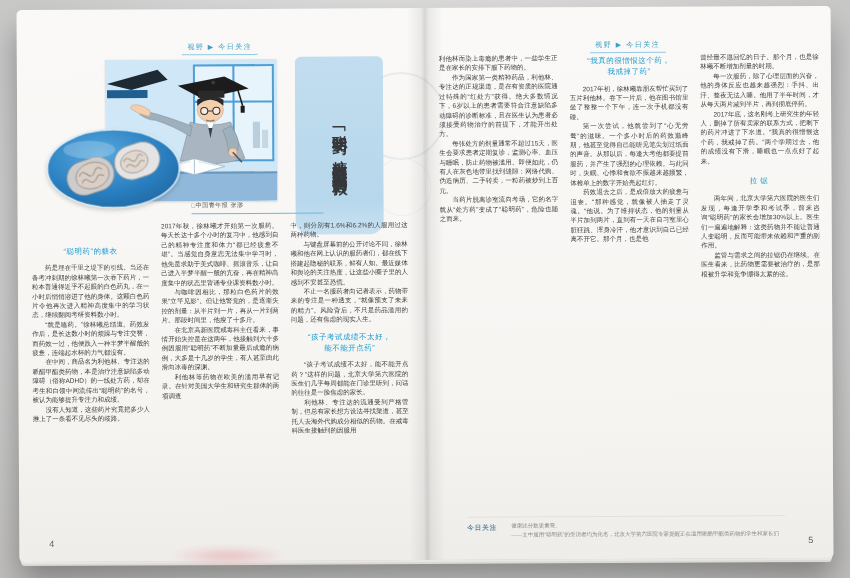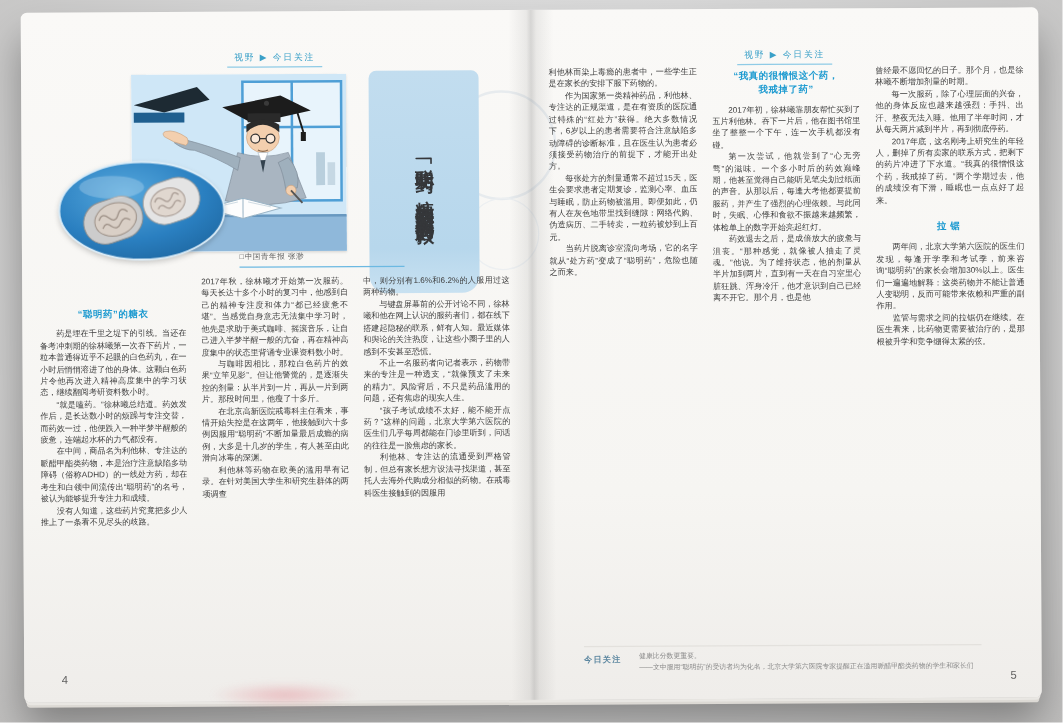--- a/index.html
+++ b/index.html
@@ -62,21 +62,21 @@
   .cols{position:absolute;display:flex;gap:12px;}
   .cols-l{left:14px;right:16px;top:212px;bottom:34px;}
   .cols-r{left:14px;right:12px;top:46px;bottom:56px;}
   .col{flex:1 1 0;overflow:hidden;}
   .col p{
     margin:0;font-size:6.5px;line-height:1.45;color:#3e3e3e;
     text-align:justify;text-indent:2em;
   }
   .col p.cont{text-indent:0;}
   .chead{
-    font-size:7.5px;font-weight:700;color:#1c9ad0;text-align:center;
+    font-size:7.5px;font-weight:400;color:#1c9ad0;text-align:center;
     margin:7px 0 6px 0;line-height:1.5;white-space:pre-line;letter-spacing:.5px;
   }
   .chead.first{margin-top:24px;}
   .chead.small{letter-spacing:3px;margin:10px 0 7px 0;}
 
   .pnum{position:absolute;bottom:13px;font-size:9px;color:#5f5f5f;}
   .pnum-l{left:30px;}
   .pnum-r{right:20px;}
 
   .footr{
@@ -198,20 +198,22 @@
       <div class="col">
         <p class="cont">2017年秋，徐林曦才开始第一次服药。每天长达十多个小时的复习中，他感到自己的精神专注度和体力“都已经疲惫不堪”。当感觉自身意志无法集中学习时，他先是求助于美式咖啡、摇滚音乐，让自己进入半梦半醒一般的亢奋，再在精神高度集中的状态里背诵专业课资料数小时。</p>
         <p>与咖啡因相比，那粒白色药片的效果“立竿见影”。但让他警觉的，是逐渐失控的剂量：从半片到一片，再从一片到两片。那段时间里，他瘦了十多斤。</p>
         <p>在北京高新医院戒毒科主任看来，事情开始失控是在这两年，他接触到六十多例因服用“聪明药”不断加量最后成瘾的病例，大多是十几岁的学生，有人甚至由此滑向冰毒的深渊。</p>
         <p>利他林等药物在欧美的滥用早有记录。在针对美国大学生和研究生群体的两项调查</p>
       </div>
       <div class="col">
         <p class="cont">中，则分别有1.6%和6.2%的人服用过这两种药物。</p>
         <p>与键盘屏幕前的公开讨论不同，徐林曦和他在网上认识的服药者们，都在线下搭建起隐秘的联系，鲜有人知。最近媒体和舆论的关注热度，让这些小圈子里的人感到不安甚至恐慌。</p>
         <p>不止一名服药者向记者表示，药物带来的专注是一种透支，“就像预支了未来的精力”。风险背后，不只是药品滥用的问题，还有焦虑的现实人生。</p>
+        <div class="chead">“孩子考试成绩不太好，
+能不能开点药”</div>
         <p>“孩子考试成绩不太好，能不能开点药？”这样的问题，北京大学第六医院的医生们几乎每周都能在门诊里听到，问话的往往是一脸焦虑的家长。</p>
         <p>利他林、专注达的流通受到严格管制，但总有家长想方设法寻找渠道，甚至托人去海外代购成分相似的药物。在戒毒科医生接触到的因服用</p>
       </div>
     </div>
 
     <div class="pnum pnum-l">4</div>
   </div>
 
   <div class="page page-r">
     <div class="hdr">

